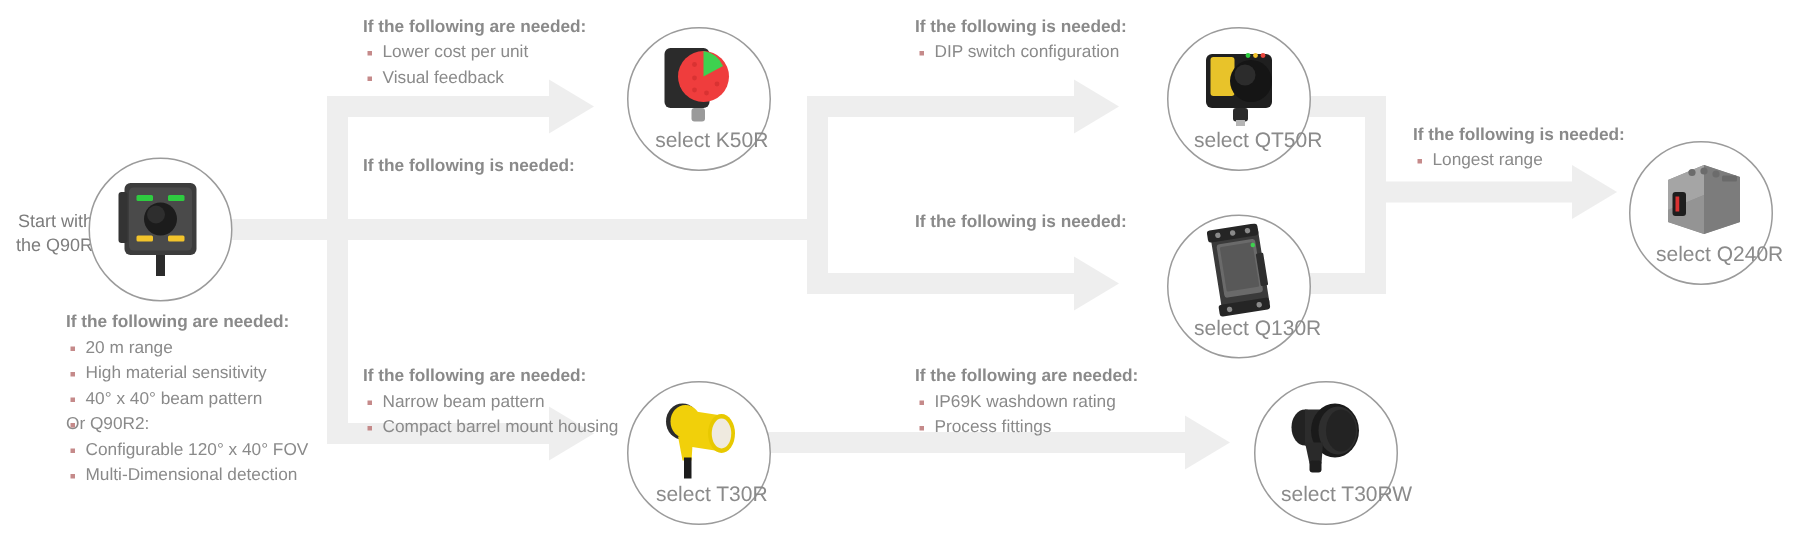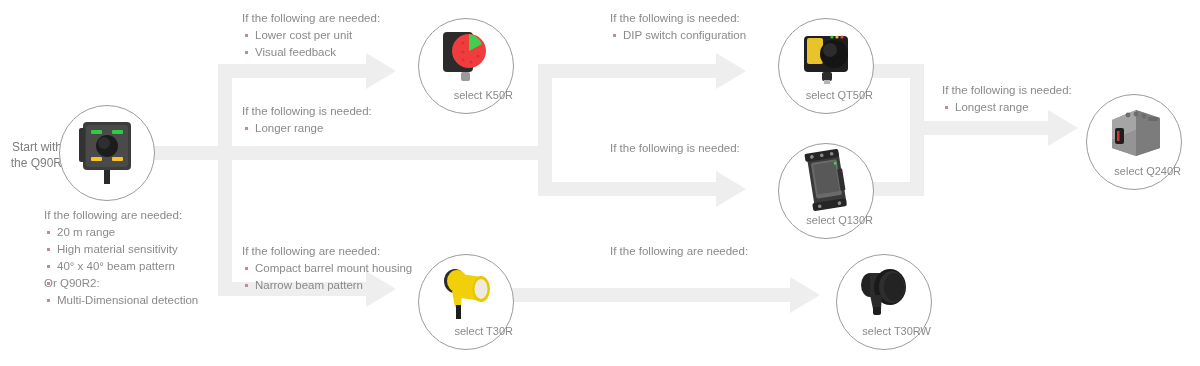--- a/index.html
+++ b/index.html
@@ -30,21 +30,21 @@
   }
 
   
   .txtblock {
     position: absolute;
     color: #8a8a8a;
     font-size: 11.5px;
     line-height: 17px;
     white-space: nowrap;
   }
-  .txtblock .hdr { color: #8a8a8a; }
+  .txtblock .hdr { color: #8a8a8a; font-weight: bold; }
   .txtblock ul {
     list-style: none;
     margin: 0; padding: 0;
   }
   .txtblock li {
     position: relative;
     padding-left: 13px;
   }
   .txtblock li::before {
     content: "";
@@ -73,23 +73,23 @@
     background: #ffffff;
     display: flex;
     flex-direction: column;
     align-items: center;
     justify-content: flex-start;
   }
   .node .caption {
     position: absolute;
     bottom: 12px;
     left: 17px; right: 0;
-    text-align: right;
+    text-align: center;
     color: #8a8a8a;
-    font-size: 11px;
+    font-size: 14px;
     white-space: nowrap;
   }
   .node .art {
     position: absolute;
     left: 0; right: 0;
     top: 0; bottom: 0;
     display: flex;
     align-items: center;
     justify-content: center;
   }
@@ -256,37 +256,35 @@
     <div class="caption">select T30RW</div>
   </div>
 
   <div class="txtblock" style="left:44px; top:207px;">
     <div class="hdr">If the following are needed:</div>
     <ul>
       <li>20 m range</li>
       <li>High material sensitivity</li>
       <li>40° x 40° beam pattern</li>
       <li class="plain" style="padding-left:0">Or Q90R2:</li>
+      <li>Configurable 120° x 40° FOV</li>
       <li>Multi-Dimensional detection</li>
     </ul>
   </div>
 
   <div class="txtblock" style="left:242px; top:10px;">
     <div class="hdr">If the following are needed:</div>
     <ul>
       <li>Lower cost per unit</li>
       <li>Visual feedback</li>
     </ul>
   </div>
 
   <div class="txtblock" style="left:242px; top:103px;">
     <div class="hdr">If the following is needed:</div>
-    <ul>
-      <li>Longer range</li>
-    </ul>
   </div>
 
   <div class="txtblock" style="left:610px; top:10px;">
     <div class="hdr">If the following is needed:</div>
     <ul>
       <li>DIP switch configuration</li>
     </ul>
   </div>
 
   <div class="txtblock" style="left:610px; top:140px;">
@@ -296,22 +294,26 @@
   <div class="txtblock" style="left:942px; top:82px;">
     <div class="hdr">If the following is needed:</div>
     <ul>
       <li>Longest range</li>
     </ul>
   </div>
 
   <div class="txtblock" style="left:242px; top:243px;">
     <div class="hdr">If the following are needed:</div>
     <ul>
+      <li>Narrow beam pattern</li>
       <li>Compact barrel mount housing</li>
-      <li>Narrow beam pattern</li>
     </ul>
   </div>
 
   <div class="txtblock" style="left:610px; top:243px;">
     <div class="hdr">If the following are needed:</div>
+    <ul>
+      <li>IP69K washdown rating</li>
+      <li>Process fittings</li>
+    </ul>
   </div>
 
 </div>
 
 </body></html>

